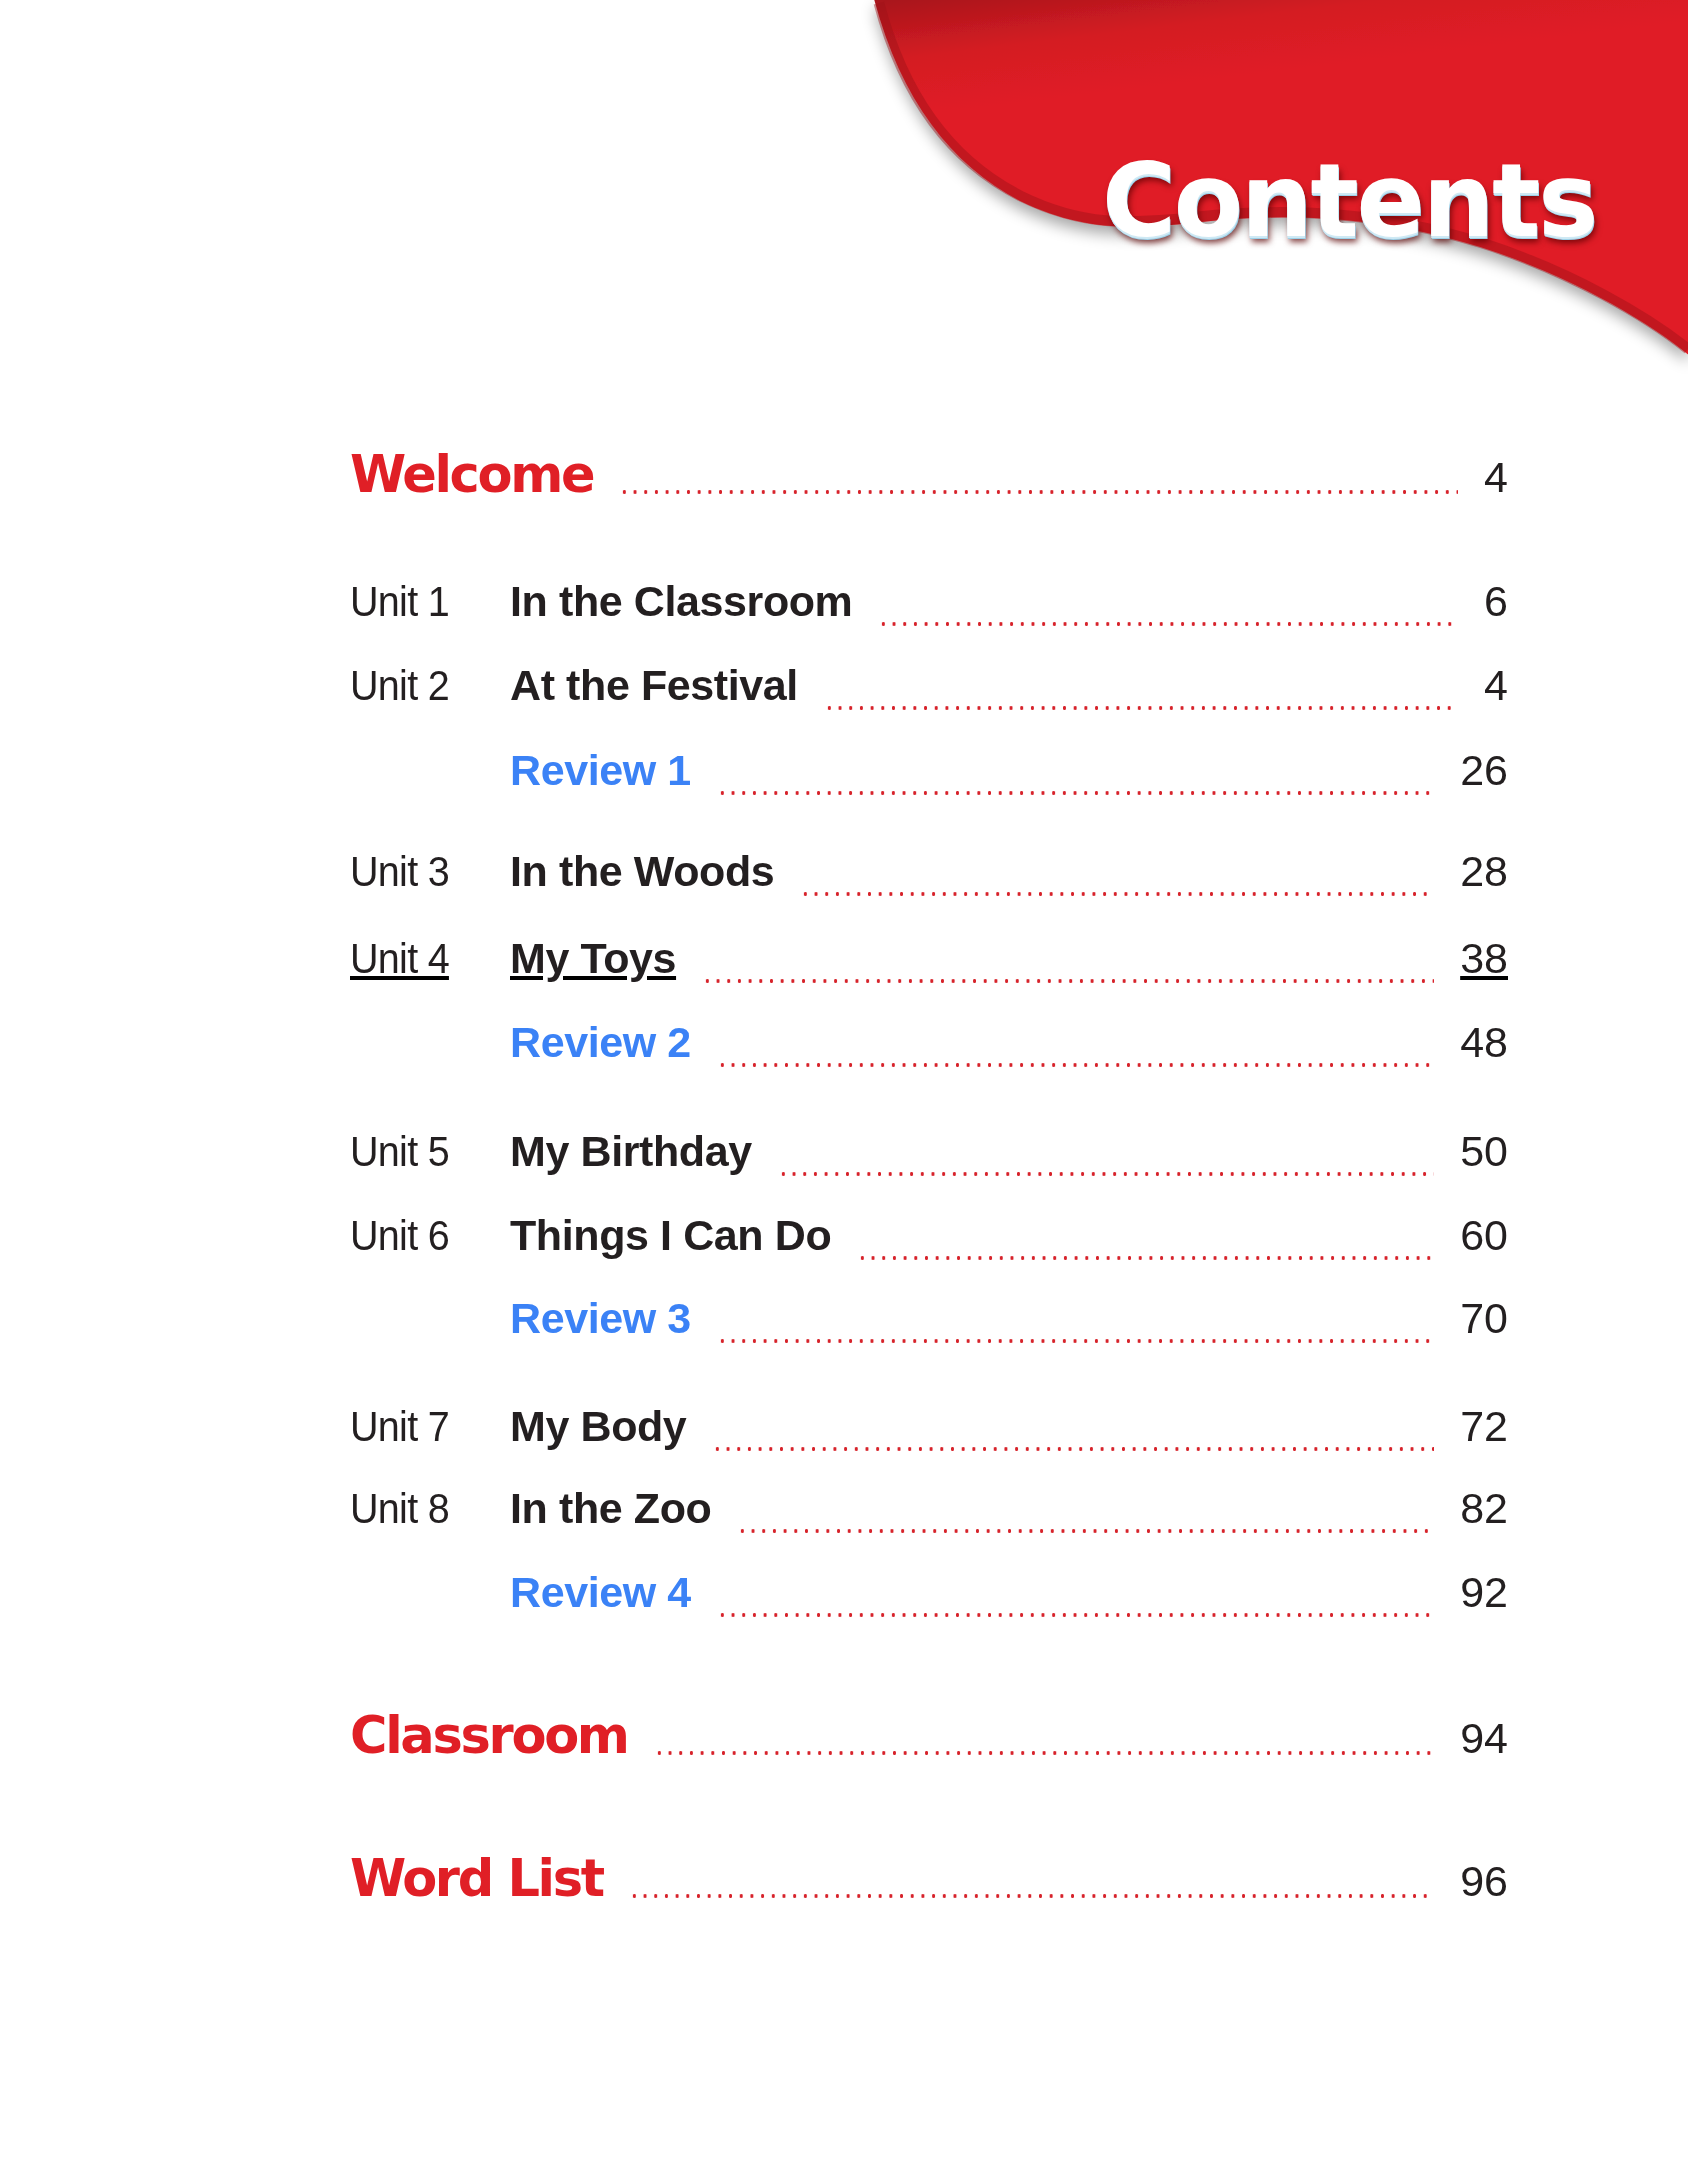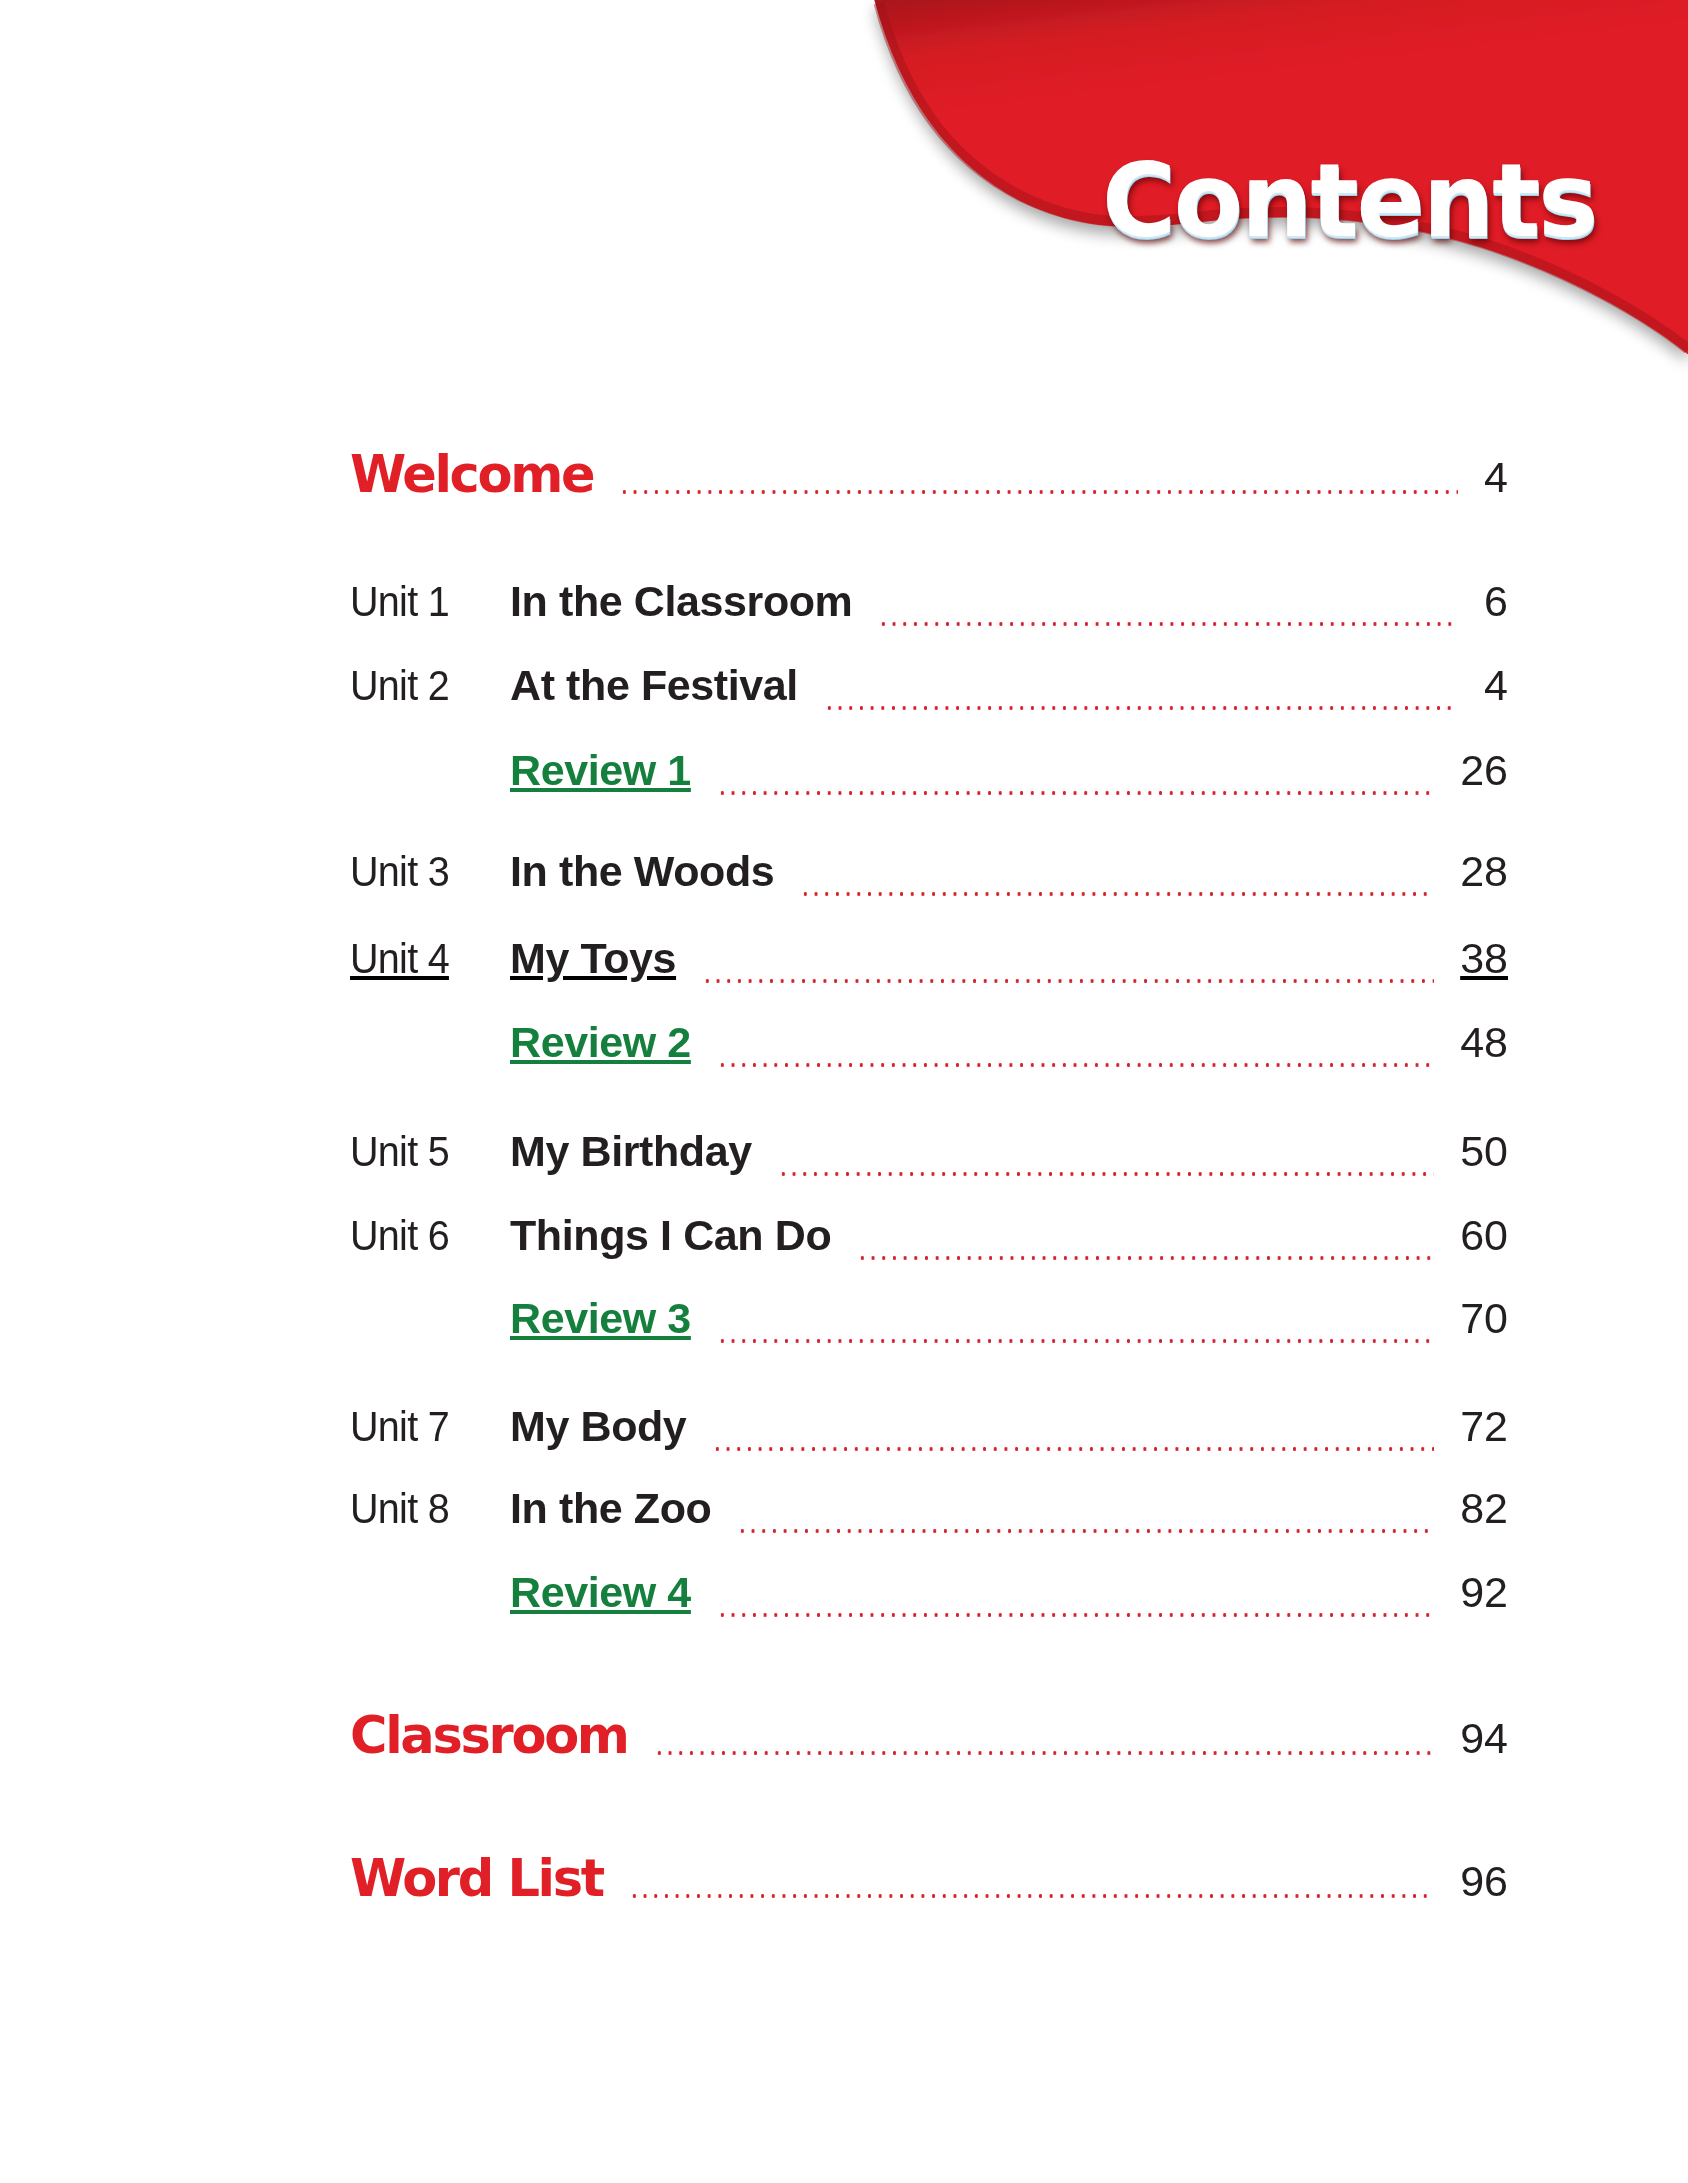--- a/index.html
+++ b/index.html
@@ -16,21 +16,21 @@
 
   .toc { position: absolute; left: 12px; top: 0; width: 1688px; height: 2183px; }
   .row { position: absolute; left: 338px; width: 1158px; height: 61px; display: flex; align-items: baseline; }
 
   .unit-label {
     width: 160px; flex: 0 0 160px; font-family: "Liberation Sans Narrow", "Liberation Sans", sans-serif;
     font-size: 43px; color: #231f20; font-weight: normal; letter-spacing: -0.8px;
     transform: scaleX(0.92); transform-origin: left;
   }
   .entry-title { font-weight: bold; font-size: 43px; color: #231f20; white-space: nowrap; letter-spacing: -0.4px; }
-  .entry-title.review { color: #15803d; text-decoration: underline; }
+  .entry-title.review { color: #3b82f6; }
 
   .section-title {
     font-family: "DejaVu Sans", sans-serif; font-weight: bold; font-size: 51px; color: #e01f26;
     letter-spacing: -2.3px; white-space: nowrap;
   }
 
   .leader {
     flex: 1 1 auto; margin: 0 26px 0 26px; height: 6.1px; align-self: flex-end; margin-bottom: 10.7px;
     background-image: radial-gradient(circle, #d7232b 1.7px, transparent 2px);
     background-size: 10.7px 6.1px; background-repeat: repeat-x; background-position: left center;

